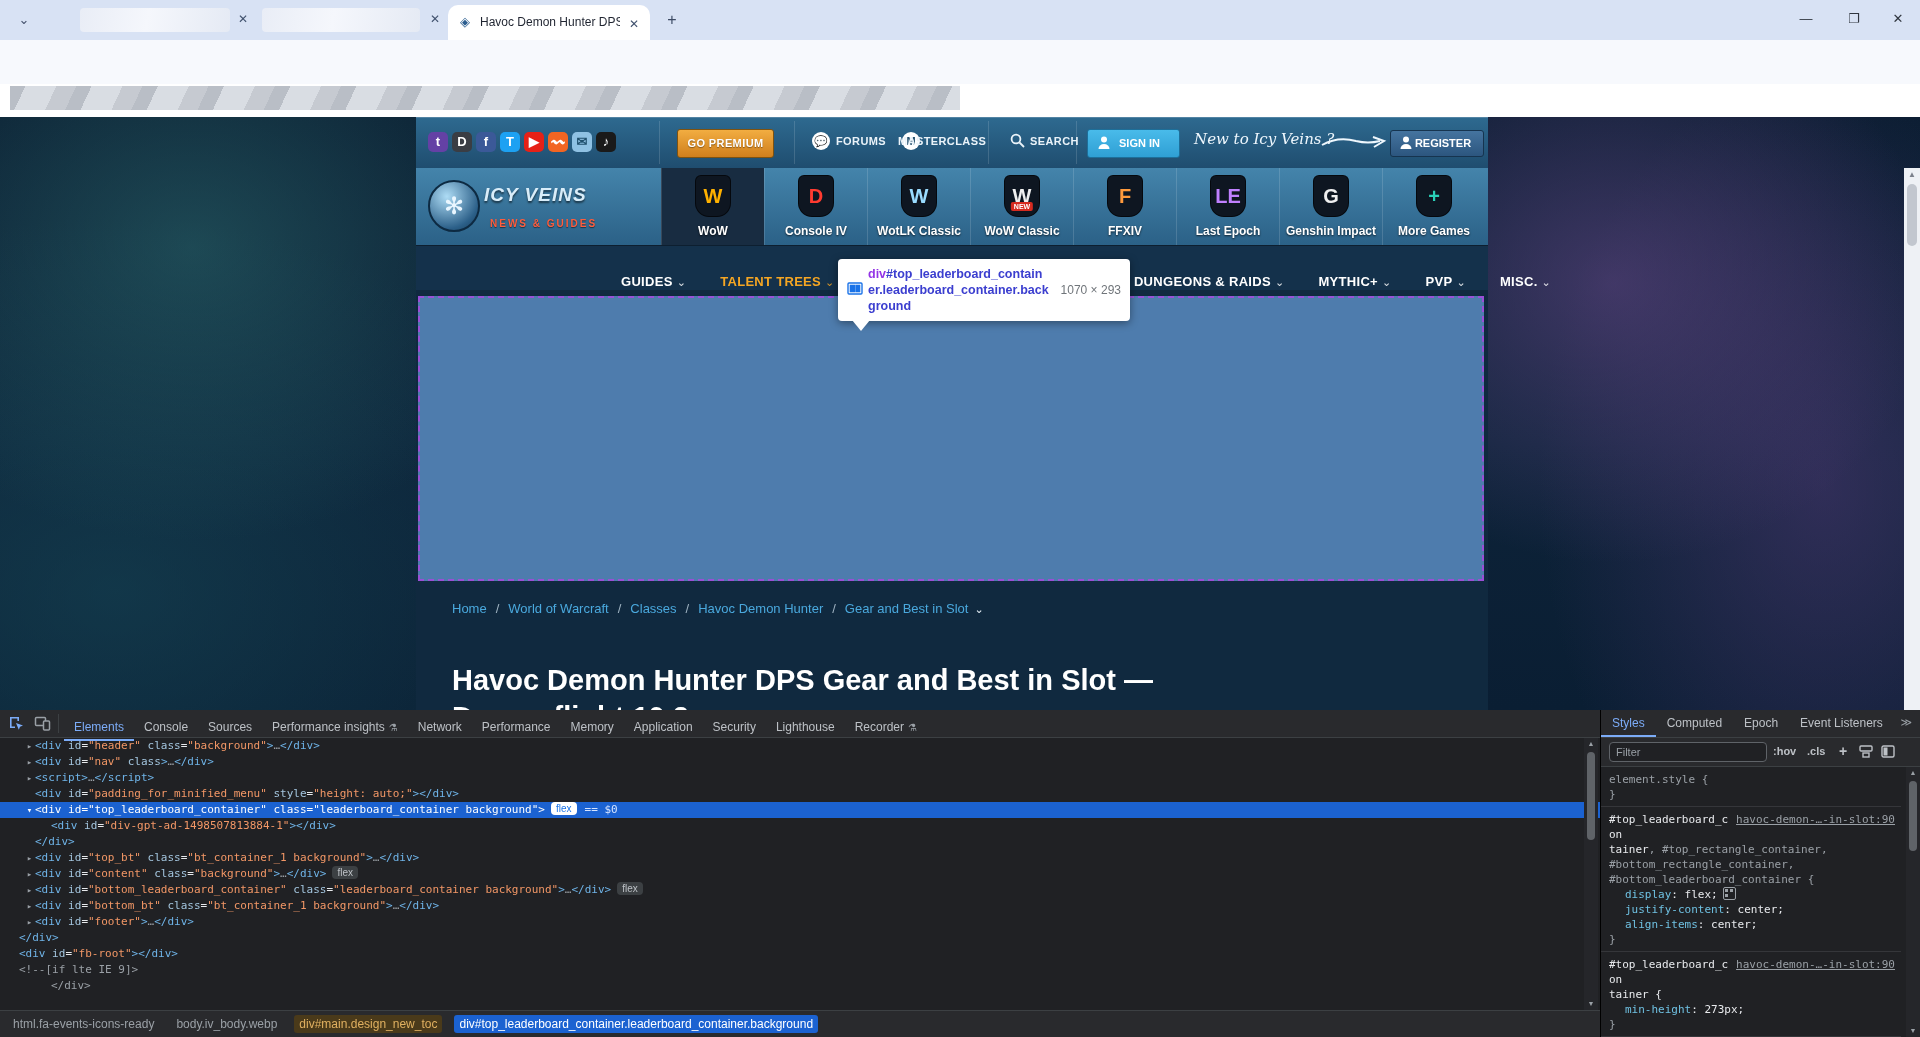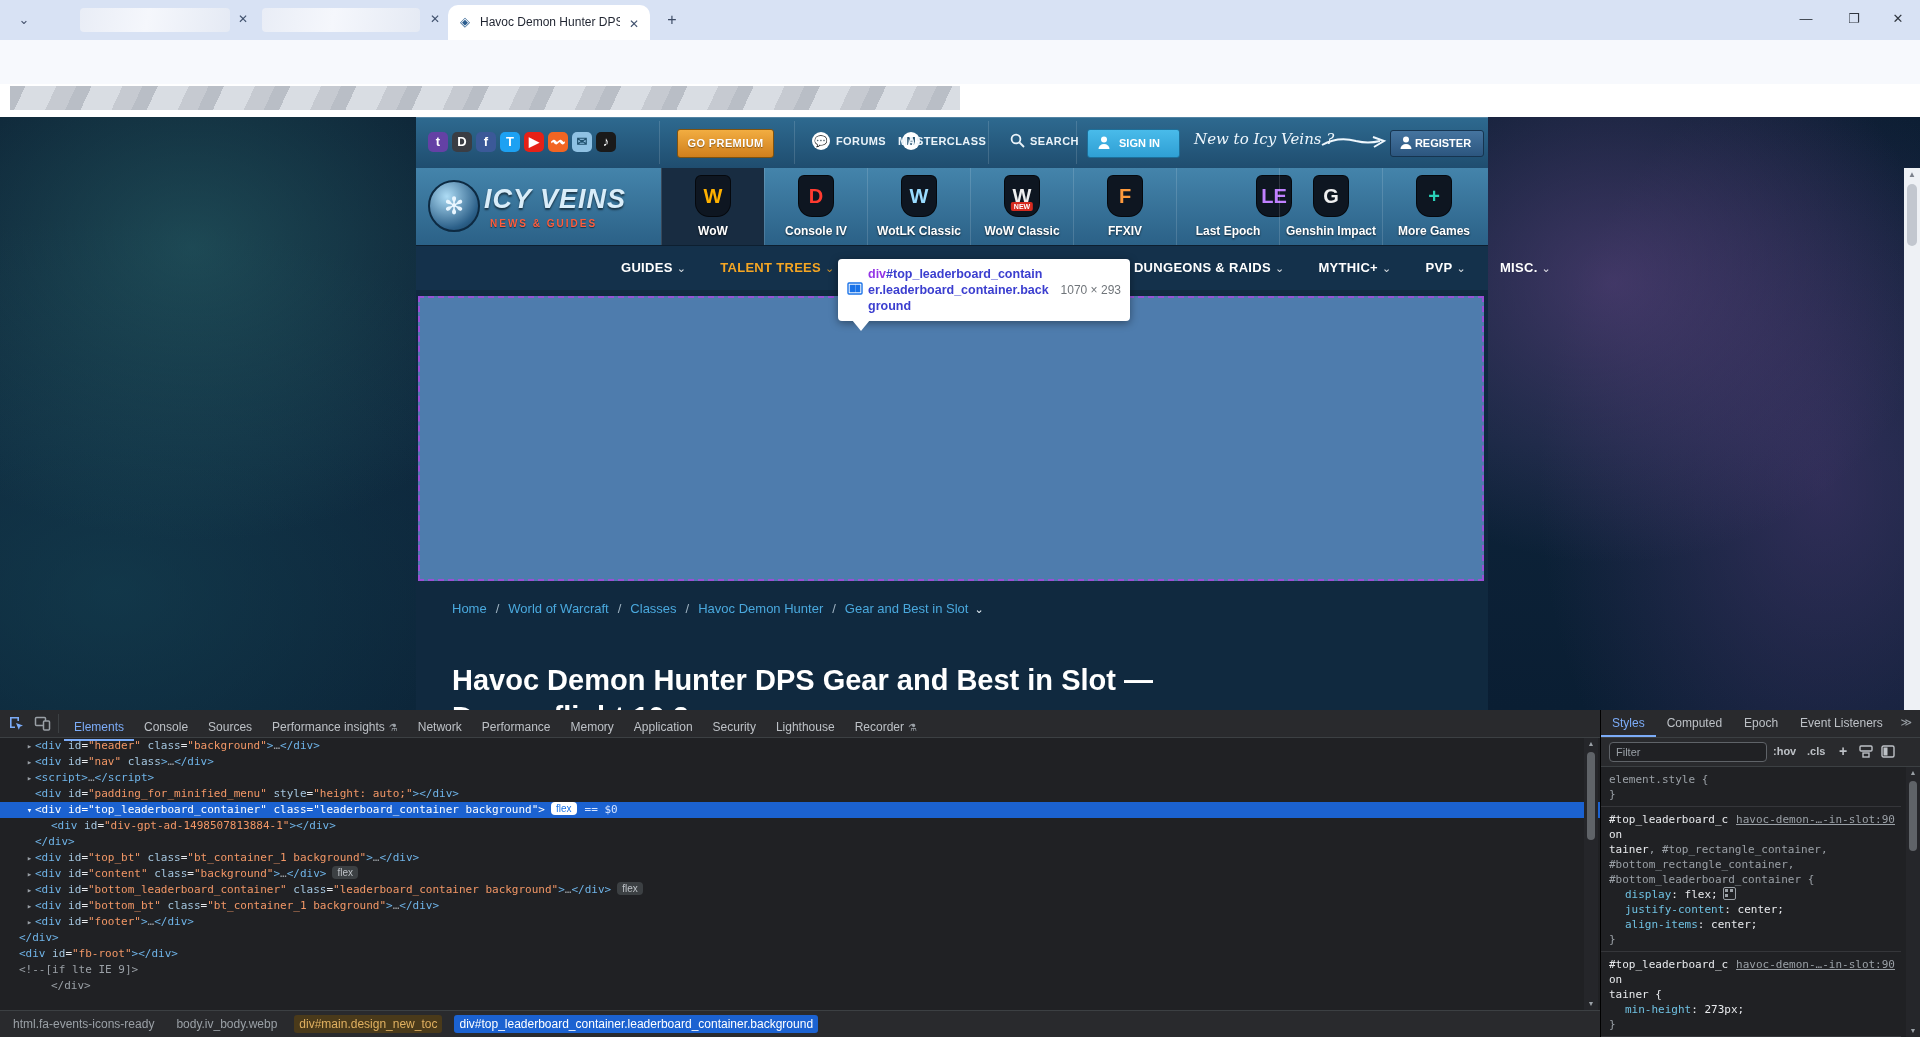--- a/index.html
+++ b/index.html
@@ -49,30 +49,30 @@
   .sbar-ic{position:absolute;top:15px;width:18px;height:18px;border-radius:50%;background:#ffffff;color:#23506e;font-size:11px;font-weight:bold;text-align:center;line-height:18px}
   .sbar-sep{position:absolute;top:4px;width:1px;height:43px;background:rgba(255,255,255,.14)}
   #signin-btn{position:absolute;left:671px;top:12px;width:91px;height:27px;border-radius:3px;background:linear-gradient(180deg,#49bbea,#2f9fd4);border:1px solid #1d6f9a;color:#fff;font-weight:bold;font-size:11px;text-align:center;line-height:27px}
   #new-to{position:absolute;left:778px;top:13px;width:150px;color:#eef7fd;font-family:"DejaVu Serif",serif;font-style:italic;font-size:15px;white-space:nowrap}
   #arrow-squiggle{position:absolute;left:905px;top:18px}
   #register-btn{position:absolute;left:974px;top:13px;width:92px;height:25px;border-radius:3px;background:linear-gradient(180deg,#45749f,#2c567f);border:1px solid #16344f;color:#fff;font-weight:bold;font-size:11px;text-align:center;line-height:25px}
 
   #game-nav{position:absolute;left:0;top:51px;width:1072px;height:77px;background:linear-gradient(180deg,#4484ab,#2b6187)}
   #logo{position:absolute;left:0;top:0;width:245px;height:77px}
   #logo .crest{position:absolute;left:12px;top:12px;width:48px;height:48px;border-radius:50%;background:radial-gradient(circle at 35% 30%,#aedcf5,#2c6089 70%,#153a57);border:2px solid #0d2a42;color:#eaf6ff;font-size:24px;text-align:center;line-height:48px}
-  #logo .t1{position:absolute;left:68px;top:16px;font-size:27px;font-weight:bold;font-style:italic;color:#d9edf9;text-shadow:0 2px 2px rgba(0,0,0,.55);letter-spacing:1px}
+  #logo .t1{position:absolute;left:68px;top:16px;font-size:19px;font-weight:bold;font-style:italic;color:#d9edf9;text-shadow:0 2px 2px rgba(0,0,0,.55);letter-spacing:1px}
   #logo .t2{position:absolute;left:74px;top:50px;font-size:10px;font-weight:bold;color:#ff5d3d;letter-spacing:2px;text-shadow:0 1px 1px rgba(0,0,0,.5)}
   .tile{position:absolute;top:0;width:103px;height:77px;border-left:1px solid rgba(255,255,255,.14);box-sizing:border-box}
   .tile.sel{background:#182c41}
   .tile .ic{position:absolute;left:50%;top:7px;transform:translateX(-50%);width:34px;height:40px;background:#0e1621;border:1px solid rgba(0,0,0,.6);border-radius:6px 6px 14px 14px;text-align:center;font-weight:bold;font-size:20px;line-height:40px}
   .tile .new{position:absolute;left:50%;top:34px;transform:translateX(-50%);background:#d62b20;color:#fff;font-size:7px;font-weight:bold;padding:1px 3px;border-radius:2px;line-height:1}
   .tile .lb{position:absolute;left:0;bottom:7px;width:100%;text-align:center;color:#fff;font-size:12px;font-weight:bold;text-shadow:0 1px 2px rgba(0,0,0,.7);white-space:nowrap}
 
   #menu-bar{position:absolute;left:0;top:128px;width:1072px;height:45px;background:#14314b;box-shadow:inset 0 1px 0 rgba(0,0,0,.35)}
-  #menu-items{position:absolute;left:205px;top:0;height:45px;display:flex;align-items:center;gap:34px;white-space:nowrap}
+  #menu-items{position:absolute;left:205px;top:14px;height:45px;display:flex;align-items:center;gap:34px;white-space:nowrap}
   .menu-item{color:#fff;font-size:13px;font-weight:bold;letter-spacing:.3px}
   .menu-item.accent{color:#f5a623}
   .menu-item .caret{font-weight:normal;opacity:.85;margin-left:4px;font-size:11px}
 
   #overlay-box{position:absolute;left:2px;top:179px;width:1066px;height:285px;background:#4e7cad;border:2px dashed #9a4fd6;box-sizing:border-box}
 
   #breadcrumb{position:absolute;left:36px;top:484px;font-size:13px;color:#c6d2dc;white-space:nowrap}
   #breadcrumb a{color:#4aa9de;text-decoration:none}
   #breadcrumb .sep{color:#9fb3c2;margin:0 9px}
   #breadcrumb .caret{color:#e8f1f8;margin-left:6px;font-size:11px}
@@ -291,21 +291,21 @@
             <div class="tile" style="left: 554px;">
               <div class="ic" style="color: rgb(240, 240, 240);">W</div>
               <div class="new">NEW</div>
               <div class="lb">WoW Classic</div>
             </div>
             <div class="tile" style="left: 657px;">
               <div class="ic" style="color: rgb(255, 154, 60);">F</div>
               <div class="lb">FFXIV</div>
             </div>
             <div class="tile" style="left: 760px;">
-              <div class="ic" style="color: rgb(192, 128, 255); margin-left: 46px;">LE</div>
+              <div class="ic" style="color: rgb(192, 128, 255);">LE</div>
               <div class="lb">Last Epoch</div>
             </div>
             <div class="tile" style="left: 863px;">
               <div class="ic" style="color: rgb(240, 240, 240);">G</div>
               <div class="lb">Genshin Impact</div>
             </div>
             <div class="tile" style="left: 966px;">
               <div class="ic" style="color: rgb(42, 208, 184); background: rgb(14, 22, 33);">+</div>
               <div class="lb">More Games</div>
             </div>

